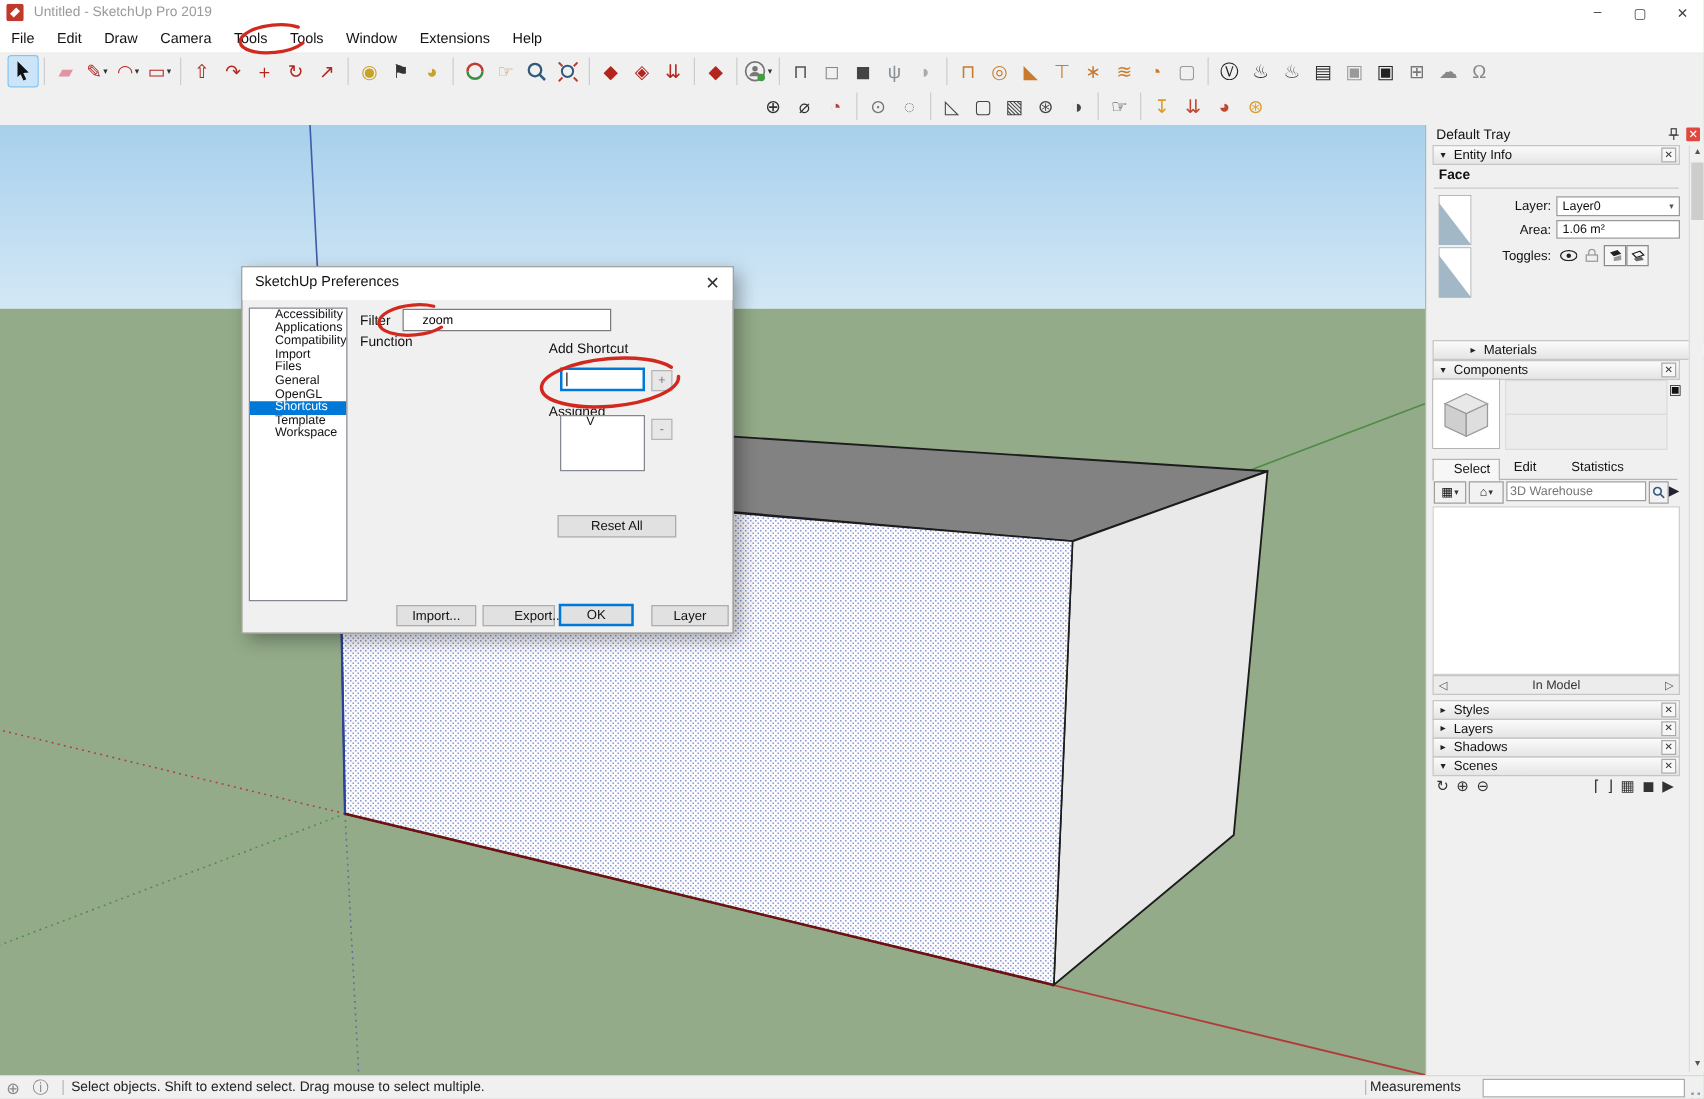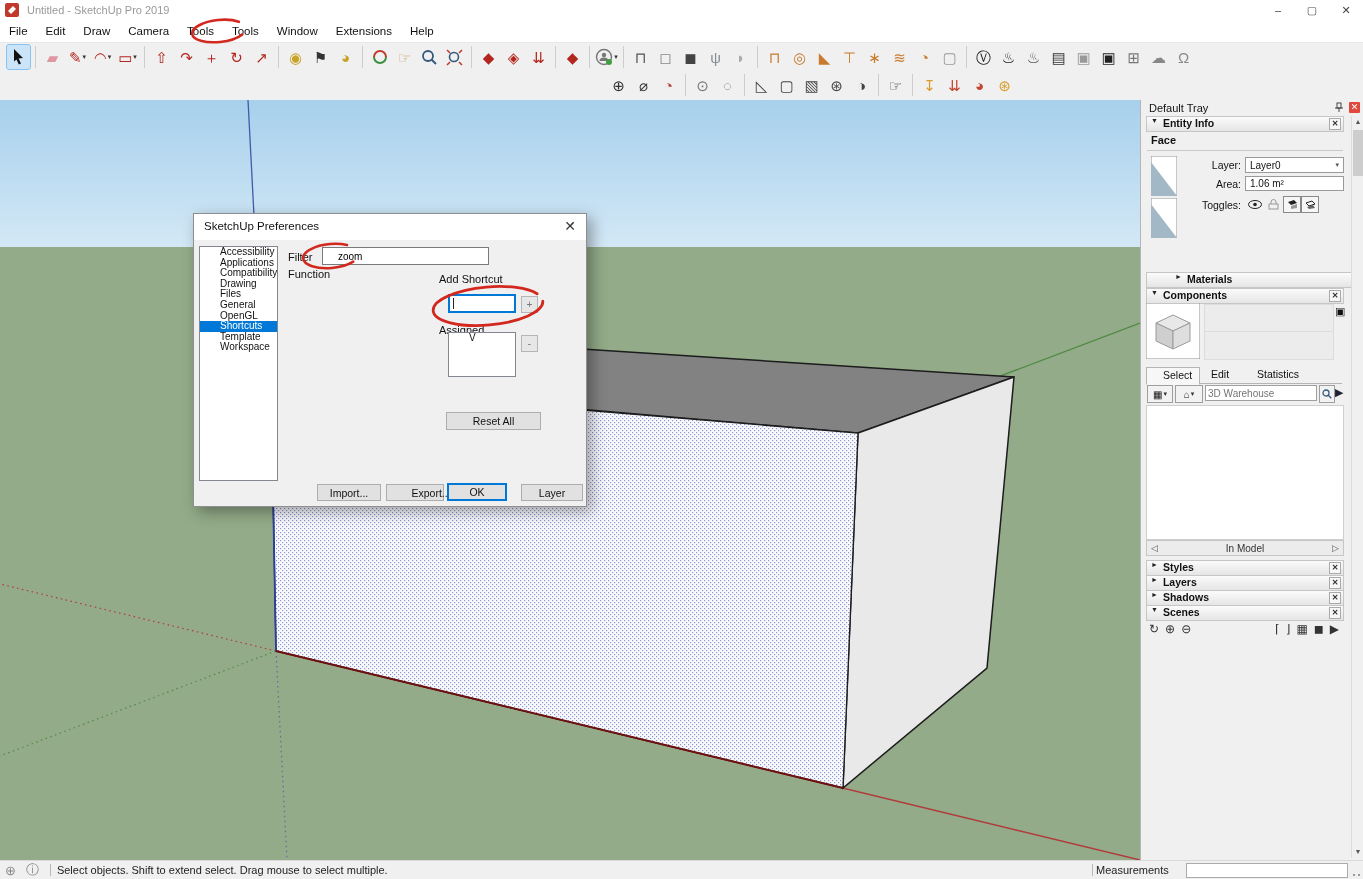--- a/index.html
+++ b/index.html
@@ -56,21 +56,21 @@
   #btn-import{left:123px;top:270px;width:64px;}
   #btn-export{left:192px;top:270px;width:58px;padding-left:32px;}
   #btn-ok{left:253px;top:269px;width:60px;height:18px;border:2px solid #0078d7;}
   #btn-cancel{left:327px;top:270px;width:62px;}
 
   
   #tray{position:absolute;left:1140px;top:100px;width:223px;height:760px;background:#f0f0f0;border-left:1px solid #b5b5b5;box-sizing:border-box;font-size:11px;color:#111;}
   #tray-title{position:absolute;left:8px;top:2px;font-size:11px;}
   #tray-close{position:absolute;left:208px;top:2px;width:11px;height:11px;background:#e0483e;color:#fff;font-size:9px;line-height:10px;text-align:center;border-radius:1px;}
   #tray-pin{position:absolute;left:193px;top:2px;}
-  .phdr{position:absolute;left:5px;width:196px;height:14px;background:linear-gradient(#fbfbfb,#e5e5e5);border:1px solid #c6c6c6;display:flex;align-items:flex-start;font-size:10.5px;font-weight:bold;}
+  .phdr{position:absolute;left:5px;width:196px;height:14px;background:linear-gradient(#fbfbfb,#e5e5e5);border:1px solid #c6c6c6;display:flex;align-items:center;font-size:10.5px;}
   .phdr .arr{font-size:7px;margin:0 5px 0 4px;color:#222;}
   .phdr .px{position:absolute;right:2px;top:1px;width:10px;height:10px;border:1px solid #aaa;background:#f7f7f7;font-size:8px;line-height:9px;text-align:center;color:#333;}
   .ei-lbl{position:absolute;font-size:10.5px;text-align:right;}
   .ei-field{position:absolute;background:#fff;border:1px solid #9a9a9a;font-size:10px;display:flex;align-items:center;padding-left:4px;box-sizing:border-box;}
   .tglbtn{position:absolute;width:16px;height:15px;display:flex;align-items:center;justify-content:center;}
   .tglbtn.boxed{border:1px solid #8a8a8a;background:#f6f6f6;}
   #comp-tabs{position:absolute;left:5px;top:267px;width:196px;height:16px;border-bottom:1px solid #b5b5b5;font-size:10.5px;}
   .tab{position:absolute;top:0;height:15px;padding:1px 7px 0;}
   .tab.active{background:#f7f7f7;border:1px solid #b5b5b5;border-bottom:1px solid #f7f7f7;}
   .trybtn{position:absolute;height:16px;border:1px solid #9f9f9f;background:#f2f2f2;display:flex;align-items:center;justify-content:center;font-size:10px;}
@@ -375,21 +375,21 @@
 
   <div id="dialog">
     <div id="dlg-titlebar">
       <span id="dlg-title">SketchUp Preferences</span>
       <span id="dlg-close">✕</span>
     </div>
     <div id="cat-list" class="lstbox">
         <div class="lst-item">Accessibility</div>
         <div class="lst-item">Applications</div>
         <div class="lst-item">Compatibility</div>
-        <div class="lst-item">Drawing</div>
+        <div class="lst-item">Import</div>
         <div class="lst-item">Files</div>
         <div class="lst-item">General</div>
         <div class="lst-item">OpenGL</div>
         <div class="lst-item sel">Shortcuts</div>
         <div class="lst-item">Template</div>
         <div class="lst-item">Workspace</div>
       </div>
     <span id="dlg-filter-label">Filter</span>
     <input id="dlg-filter-input" value="zoom" style="">
     <span id="dlg-fn-label">Function</span>

